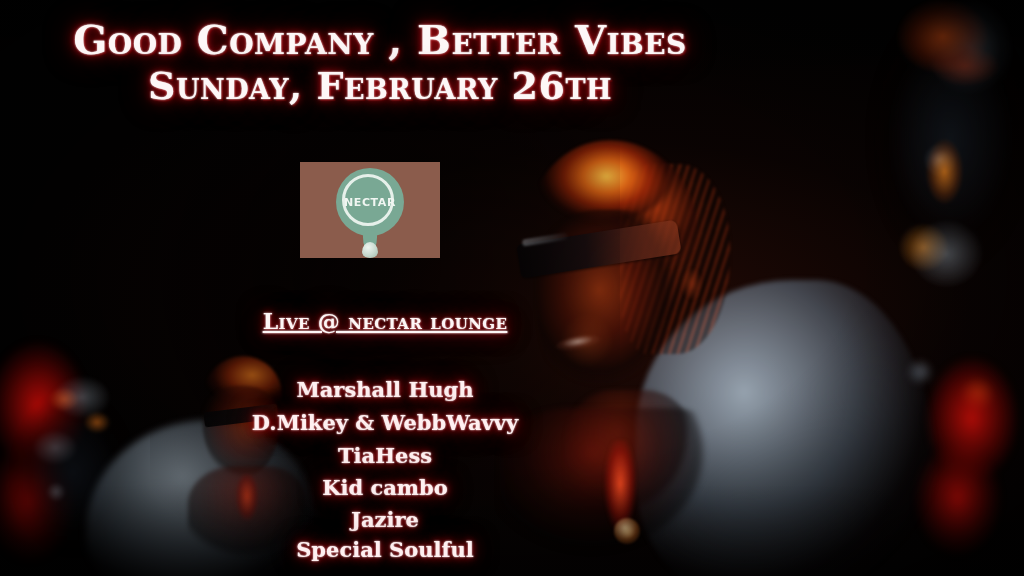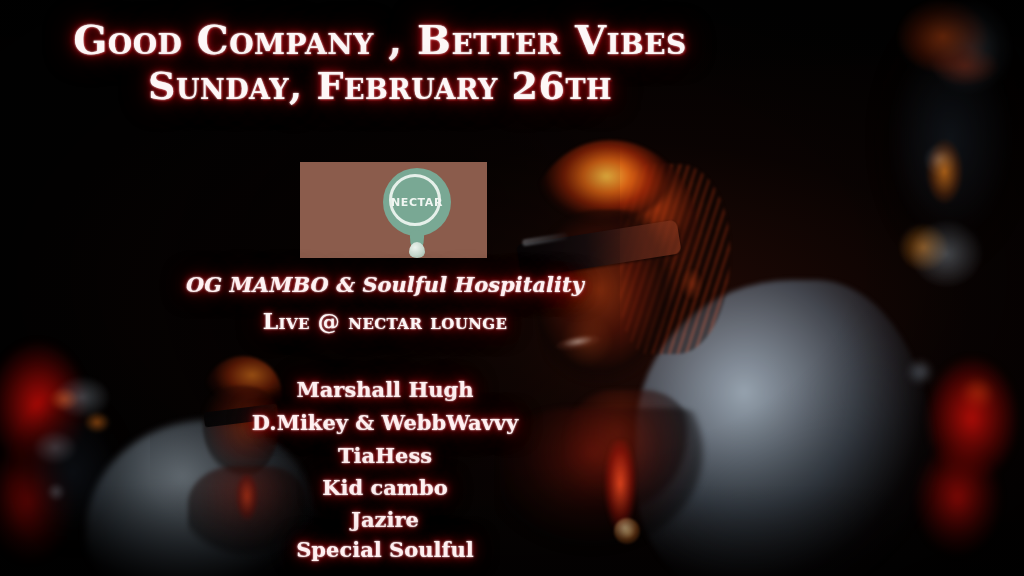--- a/index.html
+++ b/index.html
@@ -287,21 +287,20 @@
 
   
   #logo-card {
     position: absolute;
     left: 300px; top: 162px;
     width: 140px; height: 96px;
     background: #8b5c4c;
     display: flex;
     align-items: center;
     justify-content: center;
-    padding-left: 47px;
   }
   #logo-mark {
     position: relative;
     width: 78px; height: 88px;
     margin-top: 4px;
   }
   #logo-circle-outer {
     position: absolute;
     left: 5px; top: 0;
     width: 68px; height: 68px;
@@ -369,20 +368,21 @@
     font-weight: bold;
     font-variant: small-caps;
     letter-spacing: 0.4px;
     white-space: nowrap;
     text-shadow:
       0 0 2px #fff,
       0 0 7px rgba(196,14,22,0.95),
       0 0 15px rgba(146,6,12,0.88),
       0 0 28px rgba(96,2,6,0.78),
       1px 1px 1px rgba(50,0,2,0.85);
+    text-decoration: underline;
   }
 
   #credit-hosts   { top: 272px; font-size: 21px; }
   #venue-line     { top: 308px; font-size: 22px; }
   #host-line      { top: 340px; font-size: 22px; }
 
   .artist-line {
     position: absolute;
     left: 150px;
     width: 470px;
@@ -452,21 +452,20 @@
     <div id="logo-card">
       <div id="logo-mark">
         <div id="logo-circle-outer"></div>
         <div id="logo-circle-ring"></div>
         <div id="logo-wordmark">NECTAR</div>
         <div id="logo-drop"></div>
         <div id="logo-drop-head"></div>
       </div>
     </div>
 
-    <div class="script-line" id="credit-hosts">OG MAMBO &amp; Soulful Hospitality</div>
 
     <div class="slab-line" id="venue-line">Live @ nectar lounge</div>
 
 
     <div class="artist-line" id="artist-0">Marshall Hugh</div>
     <div class="artist-line" id="artist-1">D.Mikey &amp; WebbWavvy</div>
     <div class="artist-line" id="artist-2">TiaHess</div>
     <div class="artist-line" id="artist-3">Kid cambo</div>
     <div class="artist-line" id="artist-4">Jazire</div>
     <div class="artist-line" id="artist-5">Special Soulful</div>

